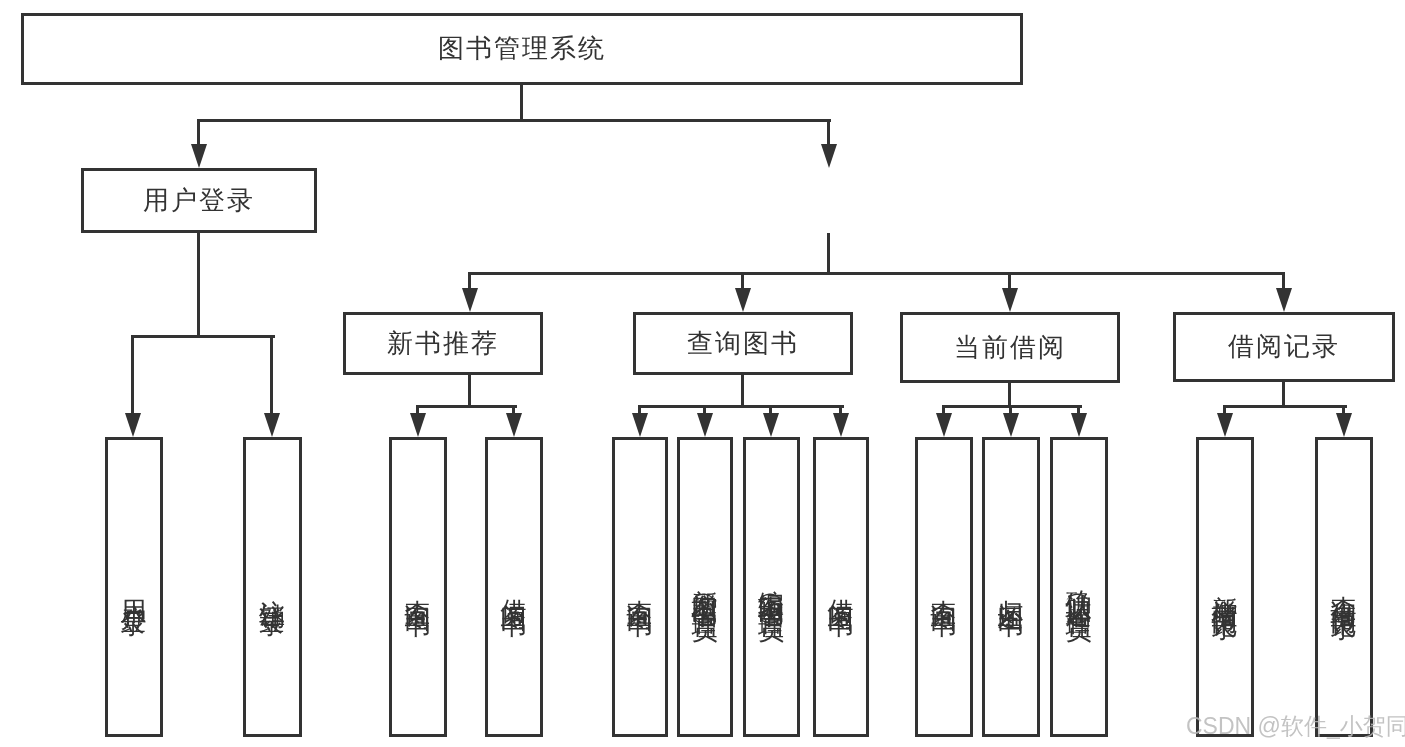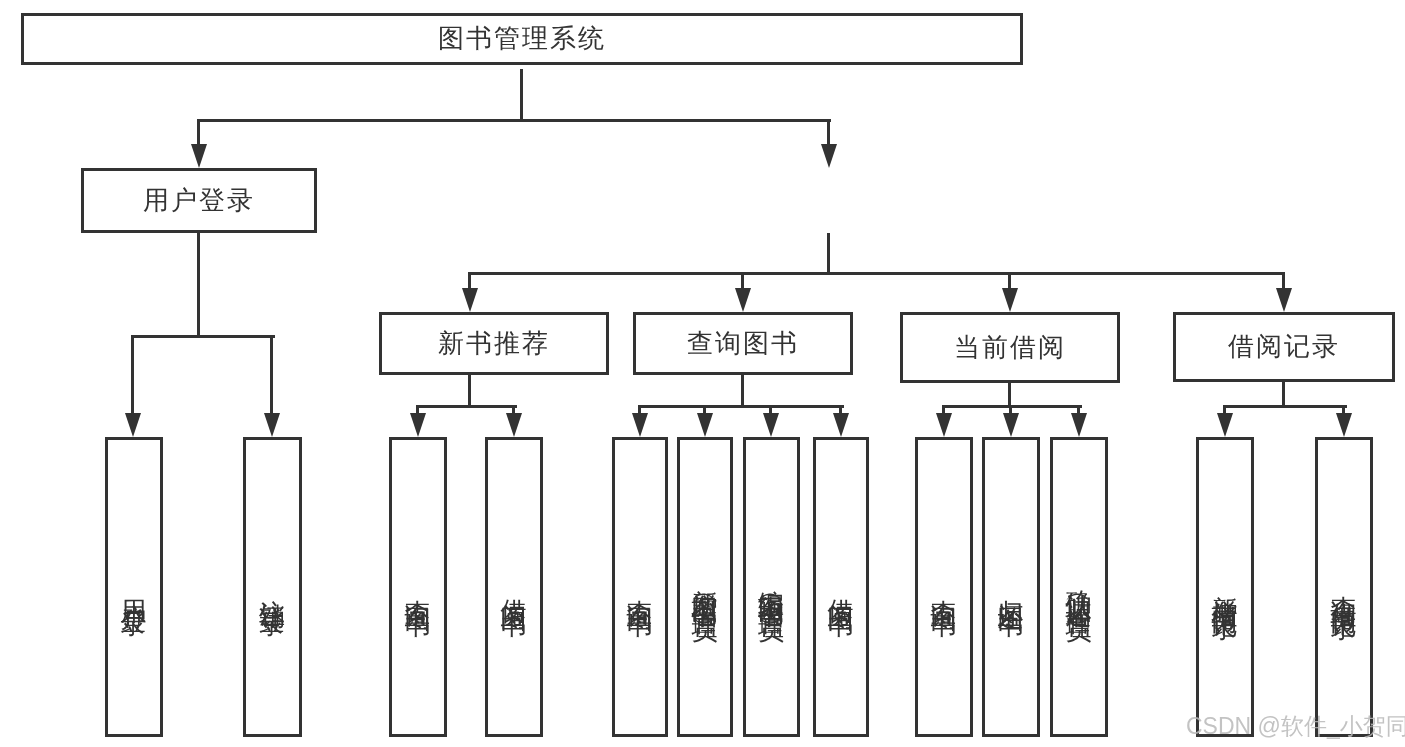--- a/index.html
+++ b/index.html
@@ -110,29 +110,29 @@
   <div class="arrow" style="left:1003px;top:413px"></div>
   <div class="arrow" style="left:1071px;top:413px"></div>
 
   <div class="vline" style="left:1282px;top:375px;height:33px"></div>
   <div class="hline" style="left:1223px;top:405px;width:124px"></div>
   <div class="vline" style="left:1223px;top:408px;height:12px"></div>
   <div class="vline" style="left:1342px;top:408px;height:12px"></div>
   <div class="arrow" style="left:1217px;top:413px"></div>
   <div class="arrow" style="left:1336px;top:413px"></div>
 
-  <div class="node" style="left:21px;top:13px;width:1002px;height:52px">
+  <div class="node" style="left:21px;top:13px;width:1002px;height:72px">
     <span class="label">图书管理系统</span>
   </div>
 
   <div class="node" style="left:81px;top:168px;width:236px;height:65px">
     <span class="label">用户登录</span>
   </div>
 
-  <div class="node" style="left:379px;top:312px;width:230px;height:63px">
+  <div class="node" style="left:343px;top:312px;width:200px;height:63px">
     <span class="label">新书推荐</span>
   </div>
   <div class="node" style="left:633px;top:312px;width:220px;height:63px">
     <span class="label">查询图书</span>
   </div>
   <div class="node" style="left:900px;top:312px;width:220px;height:71px">
     <span class="label">当前借阅</span>
   </div>
   <div class="node" style="left:1173px;top:312px;width:222px;height:70px">
     <span class="label">借阅记录</span>

